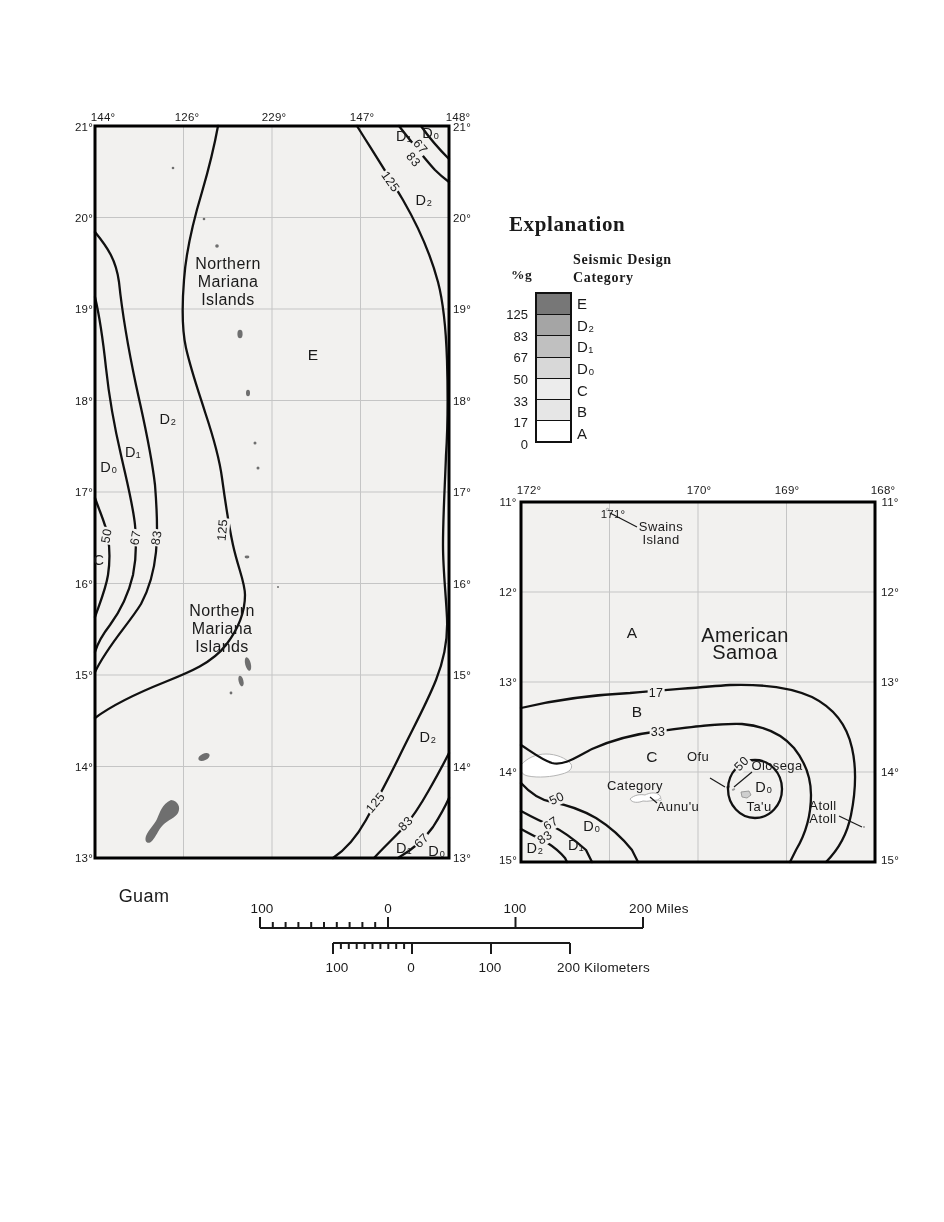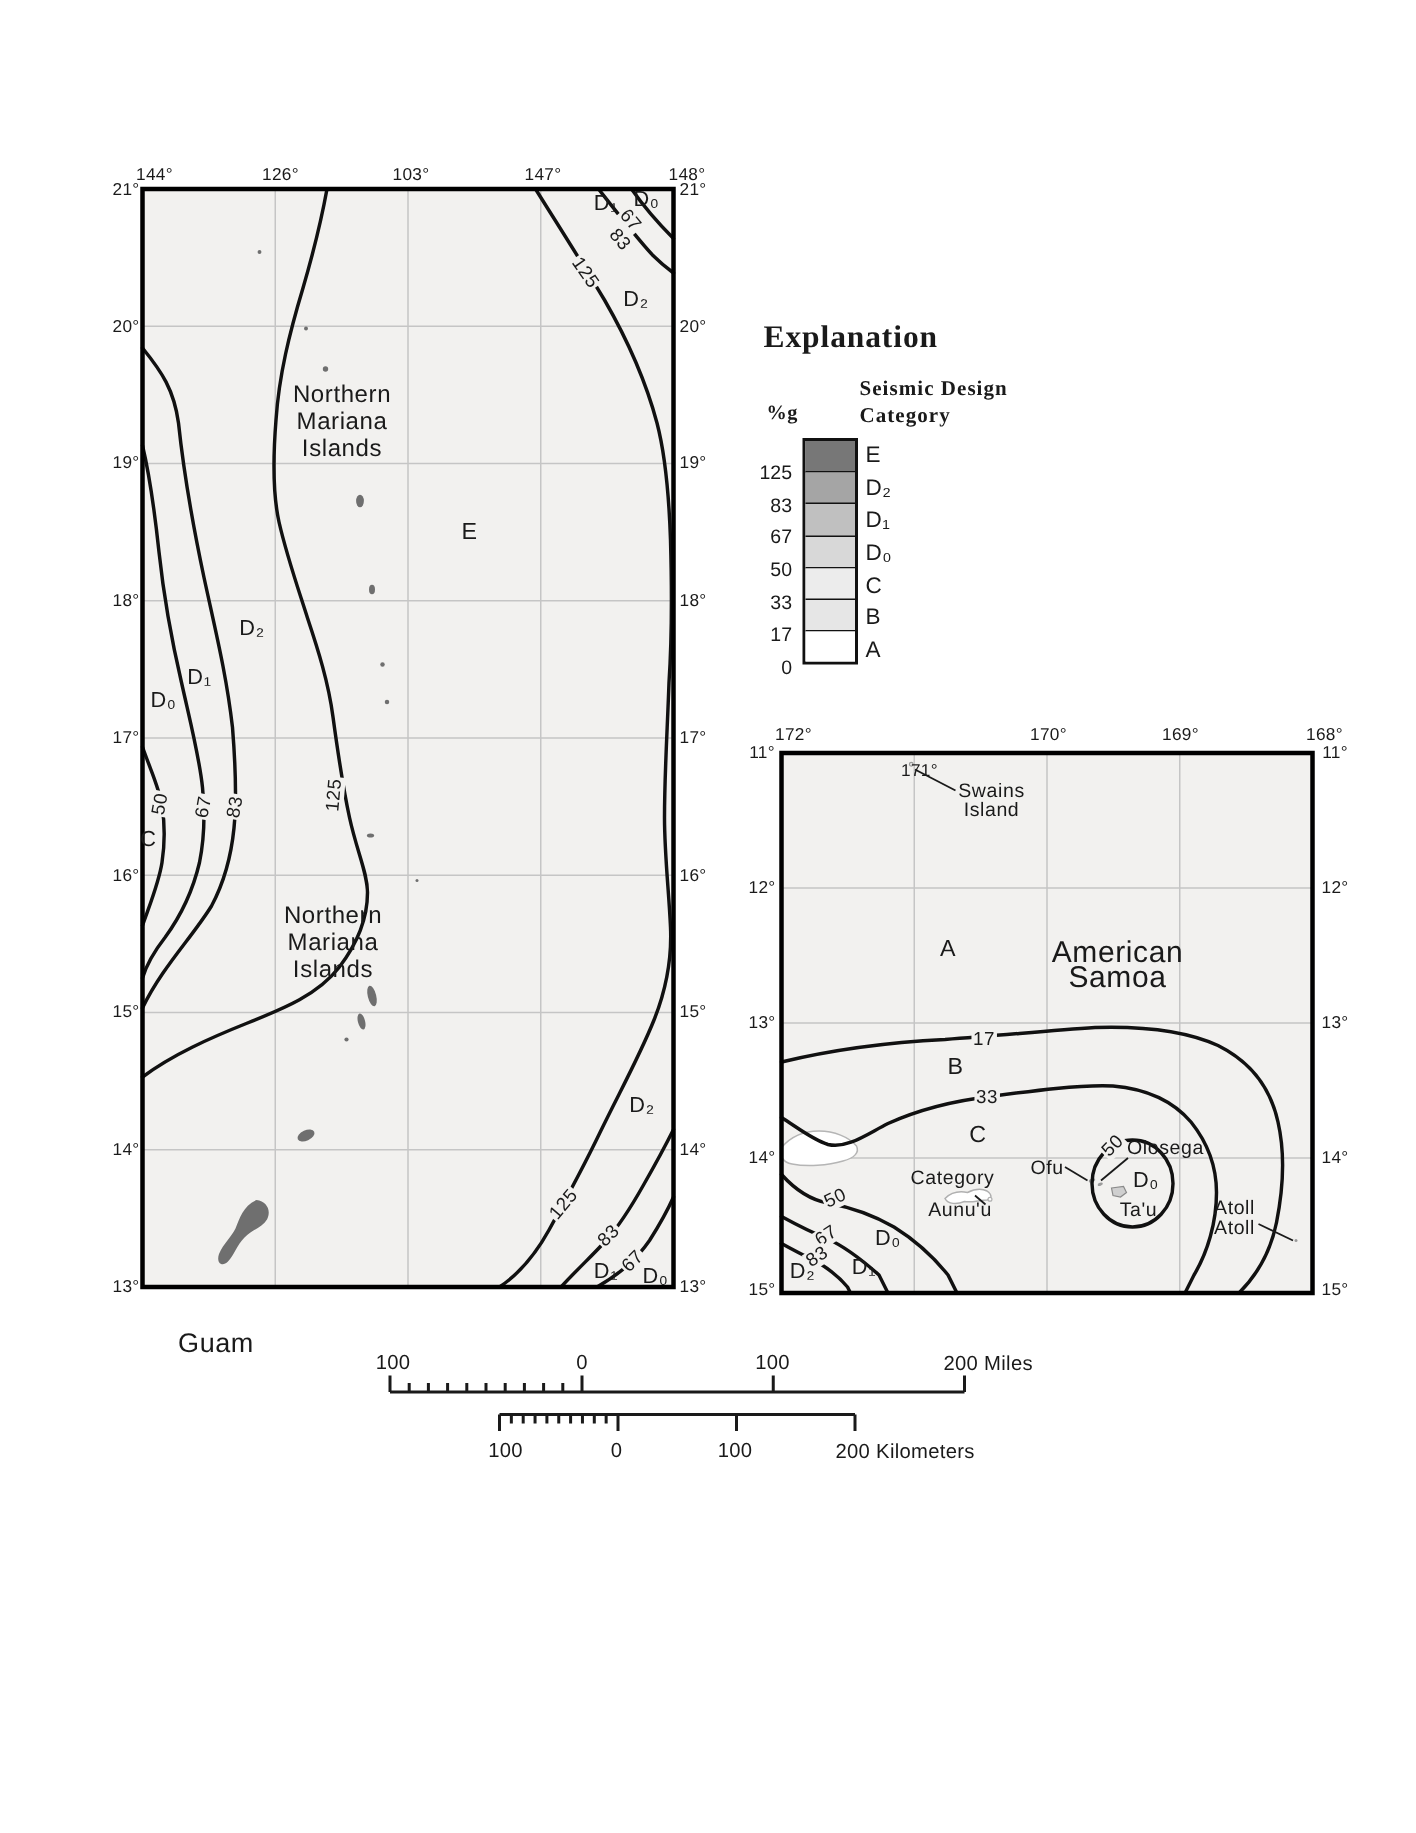--- a/index.html
+++ b/index.html
@@ -119,21 +119,21 @@
                M 272.8 928 V 922 M 285.6 928 V 922 M 298.4 928 V 922 M 311.2 928 V 922 M 324 928 V 922
                M 336.8 928 V 922 M 349.6 928 V 922 M 362.4 928 V 922 M 375.2 928 V 922"></path>
       <path d="M 333 943 H 570 M 333 943 V 954 M 570 943 V 954 M 412 943 V 954 M 491 943 V 954
                M 340.9 943 V 949 M 348.8 943 V 949 M 356.7 943 V 949 M 364.6 943 V 949 M 372.5 943 V 949
                M 380.4 943 V 949 M 388.3 943 V 949 M 396.2 943 V 949 M 404.1 943 V 949"></path>
     </g>
   </svg>
 
   <div class="lbl tick" style="left:103px;top:117px">144°</div>
   <div class="lbl tick" style="left:187px;top:117px">126°</div>
-  <div class="lbl tick" style="left:274px;top:117px">103°</div>
+  <div class="lbl tick" style="left:274px;top:117px">229°</div>
   <div class="lbl tick" style="left:362px;top:117px">147°</div>
   <div class="lbl tick" style="left:458px;top:117px">148°</div>
 
   <div class="lbl tick" style="left:84px;top:127px">21°</div>
   <div class="lbl tick" style="left:84px;top:217.5px">20°</div>
   <div class="lbl tick" style="left:84px;top:309px">19°</div>
   <div class="lbl tick" style="left:84px;top:400.5px">18°</div>
   <div class="lbl tick" style="left:84px;top:492px">17°</div>
   <div class="lbl tick" style="left:84px;top:583.5px">16°</div>
   <div class="lbl tick" style="left:84px;top:675px">15°</div>
@@ -212,22 +212,22 @@
     <div>American</div>
     <div>Samoa</div>
   </div>
   <div class="lbl" style="left:632px;top:633px;font-size:15.5px">A</div>
   <div class="lbl" style="left:637px;top:712px;font-size:15.5px">B</div>
   <div class="lbl" style="left:652px;top:757px;font-size:15.5px">C</div>
   <div class="lbl cl" style="left:656px;top:693px">17</div>
   <div class="lbl cl" style="left:658px;top:732px">33</div>
 
   <div class="lbl small" style="left:635px;top:785px">Category</div>
-  <div class="lbl small" style="left:640px;top:806px">Aunu'u</div>
-  <div class="lbl small" style="left:698px;top:778px">Ofu</div>
+  <div class="lbl small" style="left:678px;top:806px">Aunu'u</div>
+  <div class="lbl small" style="left:698px;top:756px">Ofu</div>
   <div class="lbl small" style="left:777px;top:765px">Olosega</div>
   <div class="lbl small" style="left:759px;top:806px">Ta'u</div>
   <div class="lbl multi" style="left:823px;top:812px;font-size:13px;line-height:12.5px">
     <div>Atoll</div>
     <div>Atoll</div>
   </div>
 
   <div class="lbl cl" style="left:742px;top:764px;transform:translate(-50%,-50%) rotate(-45deg)">50</div>
   <div class="lbl zl" style="left:764px;top:787px">D₀</div>
 

